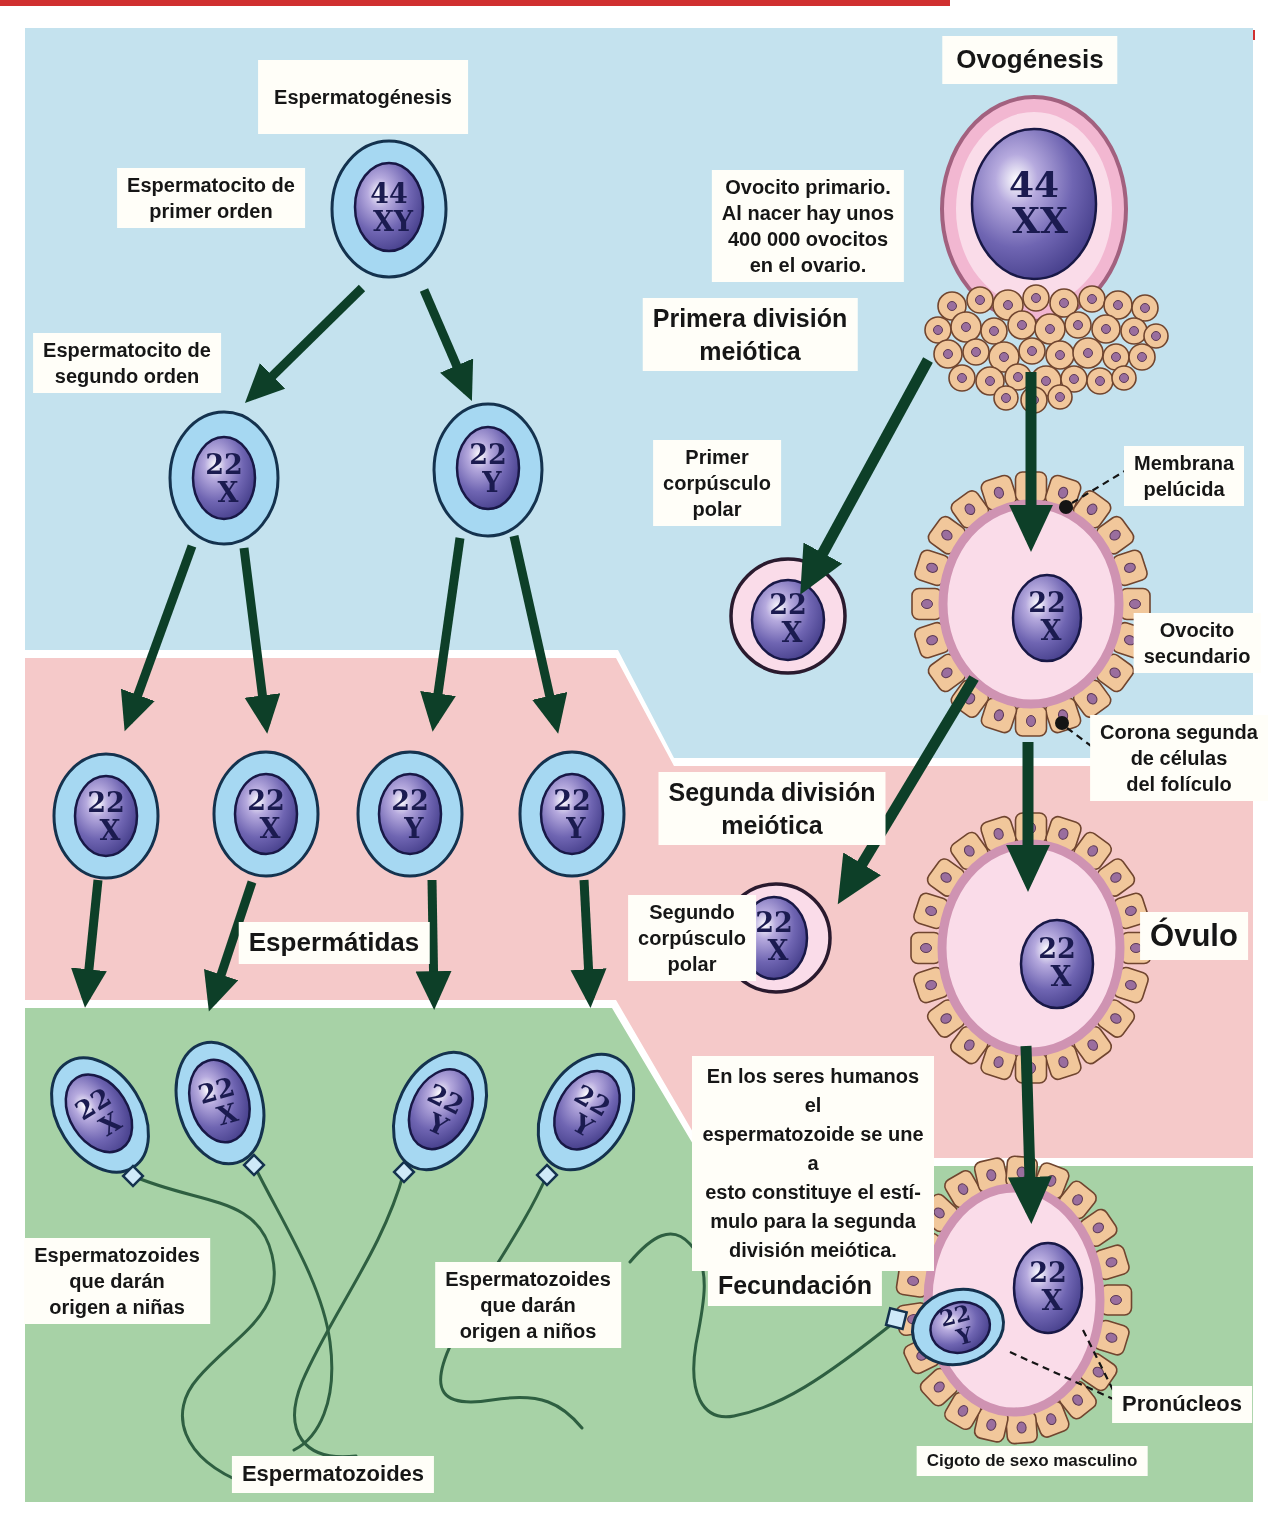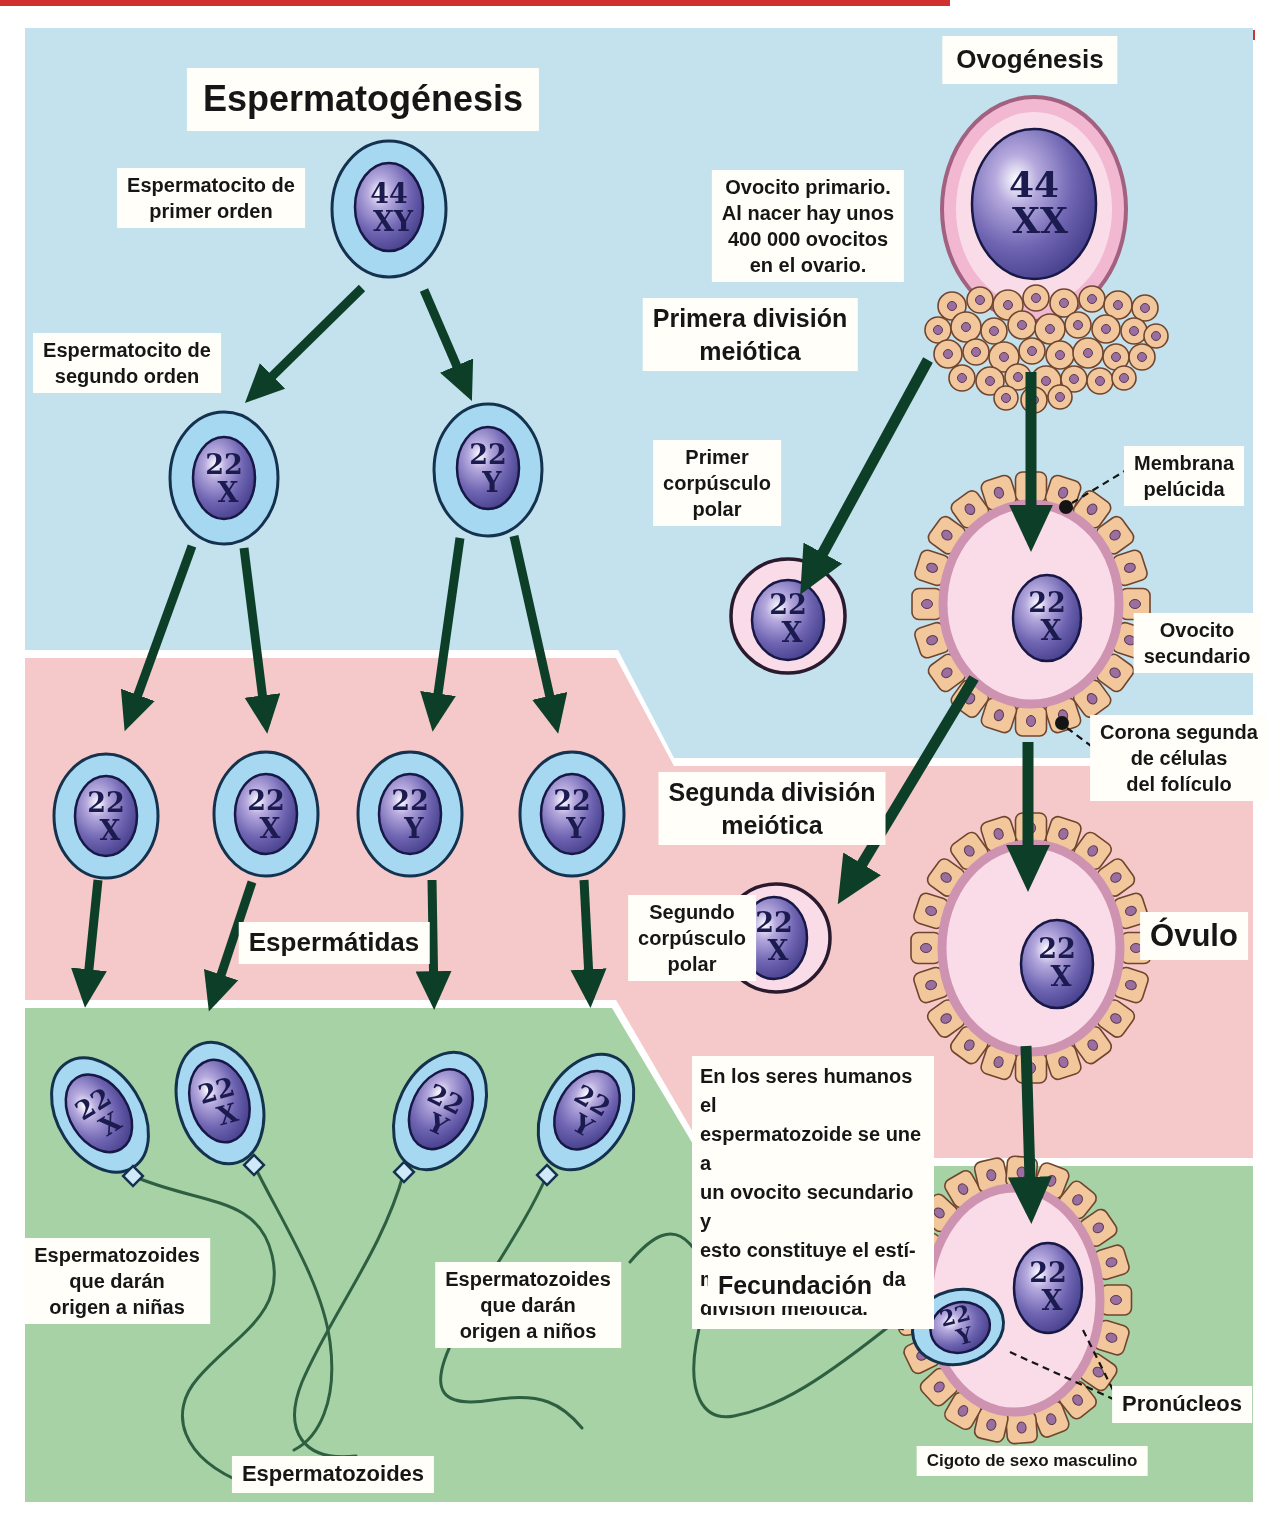--- a/index.html
+++ b/index.html
@@ -26,21 +26,21 @@
   .folnuc{fill:#9a6e9e;stroke:#5d3a55;stroke-width:1;}
   .pointer{stroke:#141414;stroke-width:2.2;stroke-dasharray:7 5;fill:none;}
   .dot{fill:#141414;}
   .neck{fill:#cfe9f8;stroke:#14324e;stroke-width:2.5;}
   .lbl{
     position:absolute;transform:translateX(-50%);background:#fffef8;color:#161616;
     font-weight:bold;font-size:20px;line-height:1.3;text-align:center;white-space:nowrap;
     padding:4px 10px;
   }
   .lbl.para{
-    transform:none;text-align:left;white-space:normal;width:226px;
+    transform:none;text-align:center;white-space:normal;width:226px;
     font-size:20px;line-height:29px;padding:6px 8px;
   }
 </style>
 </head>
 <body>
 
 <div id="stage">
 <svg id="gfx" viewBox="0 0 1280 1535" xmlns="http://www.w3.org/2000/svg">
   <defs>
     <radialGradient id="nucGrad" cx="36%" cy="34%" r="78%">
@@ -433,21 +433,21 @@
     </text>
     <text class="nuctext" style="font-size:27px">
       <tspan x="1048" y="1282">22</tspan><tspan x="1052" y="1310">X</tspan>
     </text>
     <text class="nuctext" style="font-size:22px" transform="rotate(-15 958 1327)">
       <tspan x="958" y="1323">22</tspan><tspan x="962" y="1345">Y</tspan>
     </text>
   </g>
 </svg>
 
-<div class="lbl" style="left:363px;top:68px;font-size:36px;padding:8px 16px">Espermatogénesis</div>
+<div class="lbl" style="left:363px;top:60px;font-size:20px;padding:24px 16px">Espermatogénesis</div>
 <div class="lbl" style="left:1030px;top:36px;font-size:26px;padding:7px 14px">Ovogénesis</div>
 
 <div class="lbl" style="left:211px;top:168px">
   <div>Espermatocito de</div>
   <div>primer orden</div>
 </div>
 <div class="lbl" style="left:127px;top:333px">
   <div>Espermatocito de</div>
   <div>segundo orden</div>
 </div>
@@ -496,21 +496,20 @@
   <div>origen a niñas</div>
 </div>
 <div class="lbl" style="left:528px;top:1262px">
   <div>Espermatozoides</div>
   <div>que darán</div>
   <div>origen a niños</div>
 </div>
 <div class="lbl para" style="left:692px;top:1056px">
   <div>En los seres humanos el</div>
   <div>espermatozoide se une a</div>
-  <div>un ovocito secundario y</div>
   <div>esto constituye el estí-</div>
   <div>mulo para la segunda</div>
   <div>división meiótica.</div>
 </div>
 <div class="lbl" style="left:795px;top:1265px;font-size:25px">Fecundación</div>
 <div class="lbl" style="left:1182px;top:1386px;font-size:22px">Pronúcleos</div>
 <div class="lbl" style="left:1032px;top:1446px;font-size:17px">Cigoto de sexo masculino</div>
 <div class="lbl" style="left:333px;top:1456px;font-size:22px">Espermatozoides</div>
 </div>
 

